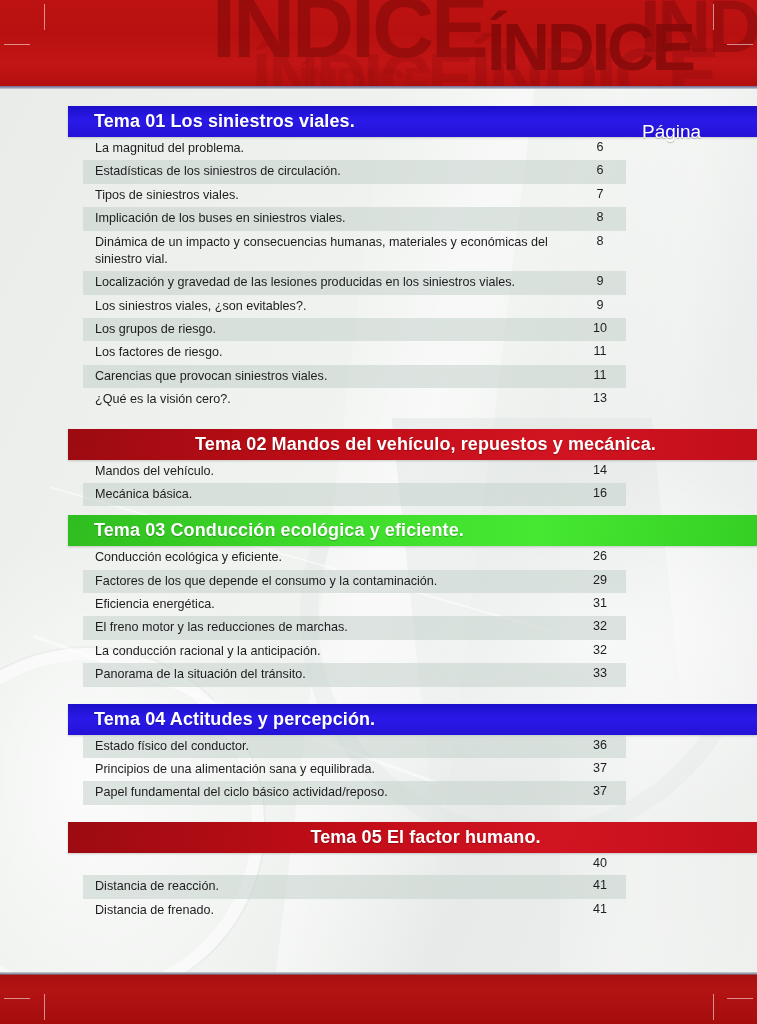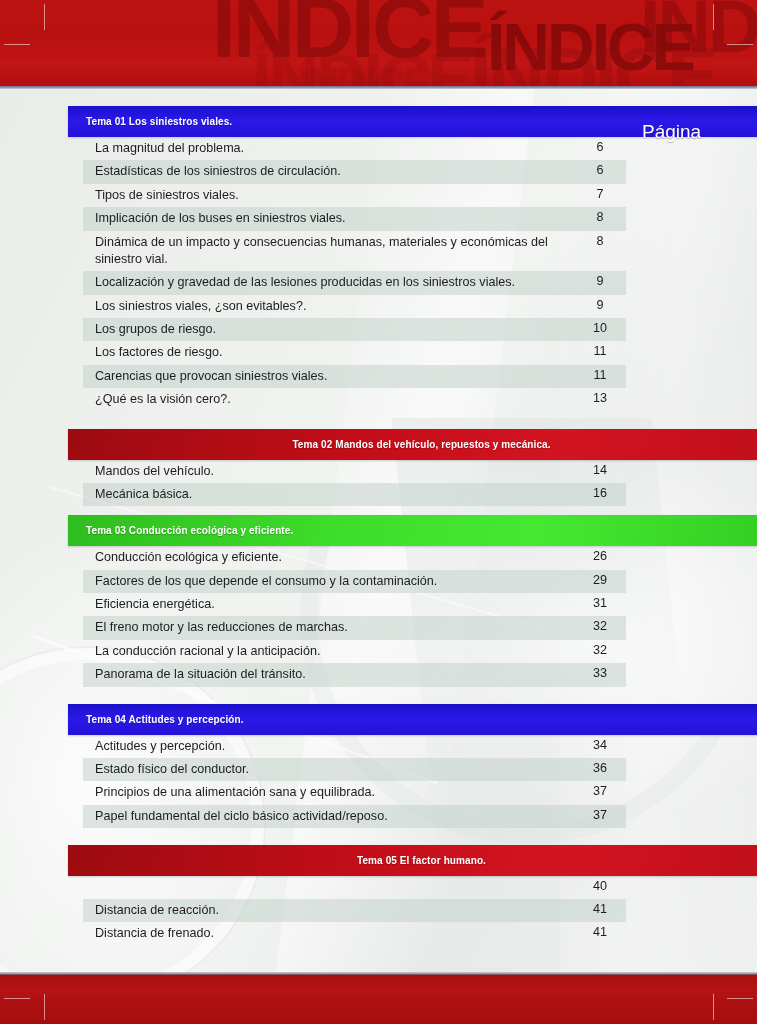--- a/index.html
+++ b/index.html
@@ -165,23 +165,23 @@
     position: relative;
     height: 31px;
     margin-left: 68px;
     margin-right: 0;
     display: flex;
     align-items: center;
     box-shadow: 0 1px 2px rgba(0,0,0,0.18);
   }
   .section-header .sec-title {
     color: #ffffff;
-    font-size: 10px;
+    font-size: 18px;
     font-weight: 700;
-    padding-left: 18px;
+    padding-left: 26px;
     letter-spacing: 0.1px;
     text-shadow: 0 1px 1px rgba(0,0,0,0.25);
   }
   .section-header .sec-page-label {
     position: absolute;
     left: 574px;
     color: #ffffff;
     font-size: 19px;
     font-weight: 400;
     text-shadow: 0 1px 1px rgba(0,0,0,0.25);
@@ -353,24 +353,20 @@
             <div class="row-label">Panorama de la situación del tránsito.</div>
             <div class="row-page">33</div>
           </div>
         </div>
       </div>
       <div style="margin-top: 17px;">
         <div class="section-header sec-blue">
           <span class="sec-title">Tema 04 Actitudes y percepción.</span>
         </div>
         <div class="rows">
-          <div class="row">
-            <div class="row-label">Actitudes y percepción.</div>
-            <div class="row-page">34</div>
-          </div>
           <div class="row alt">
             <div class="row-label">Estado físico del conductor.</div>
             <div class="row-page">36</div>
           </div>
           <div class="row">
             <div class="row-label">Principios de una alimentación sana y equilibrada.</div>
             <div class="row-page">37</div>
           </div>
           <div class="row alt">
             <div class="row-label">Papel fundamental del ciclo básico actividad/reposo.</div>

